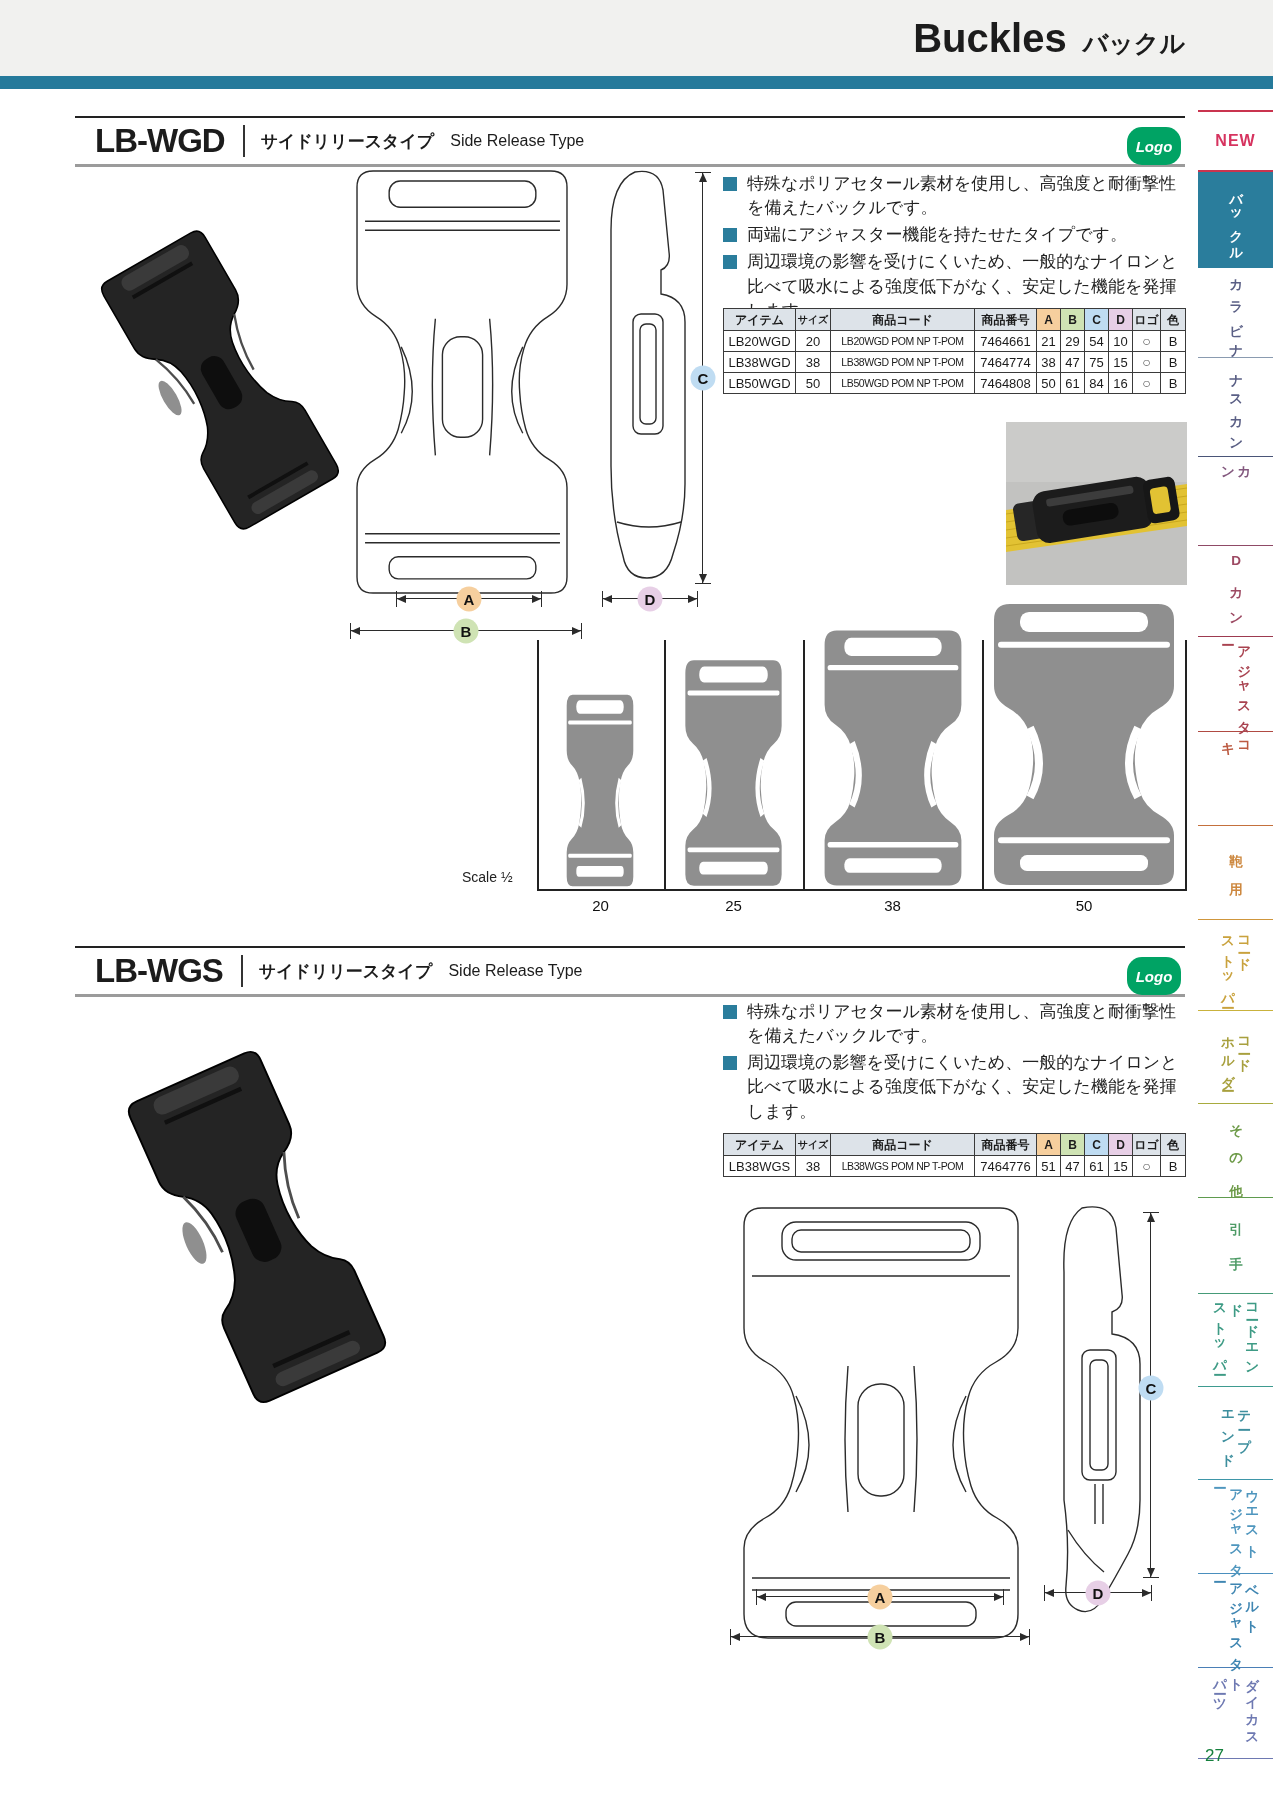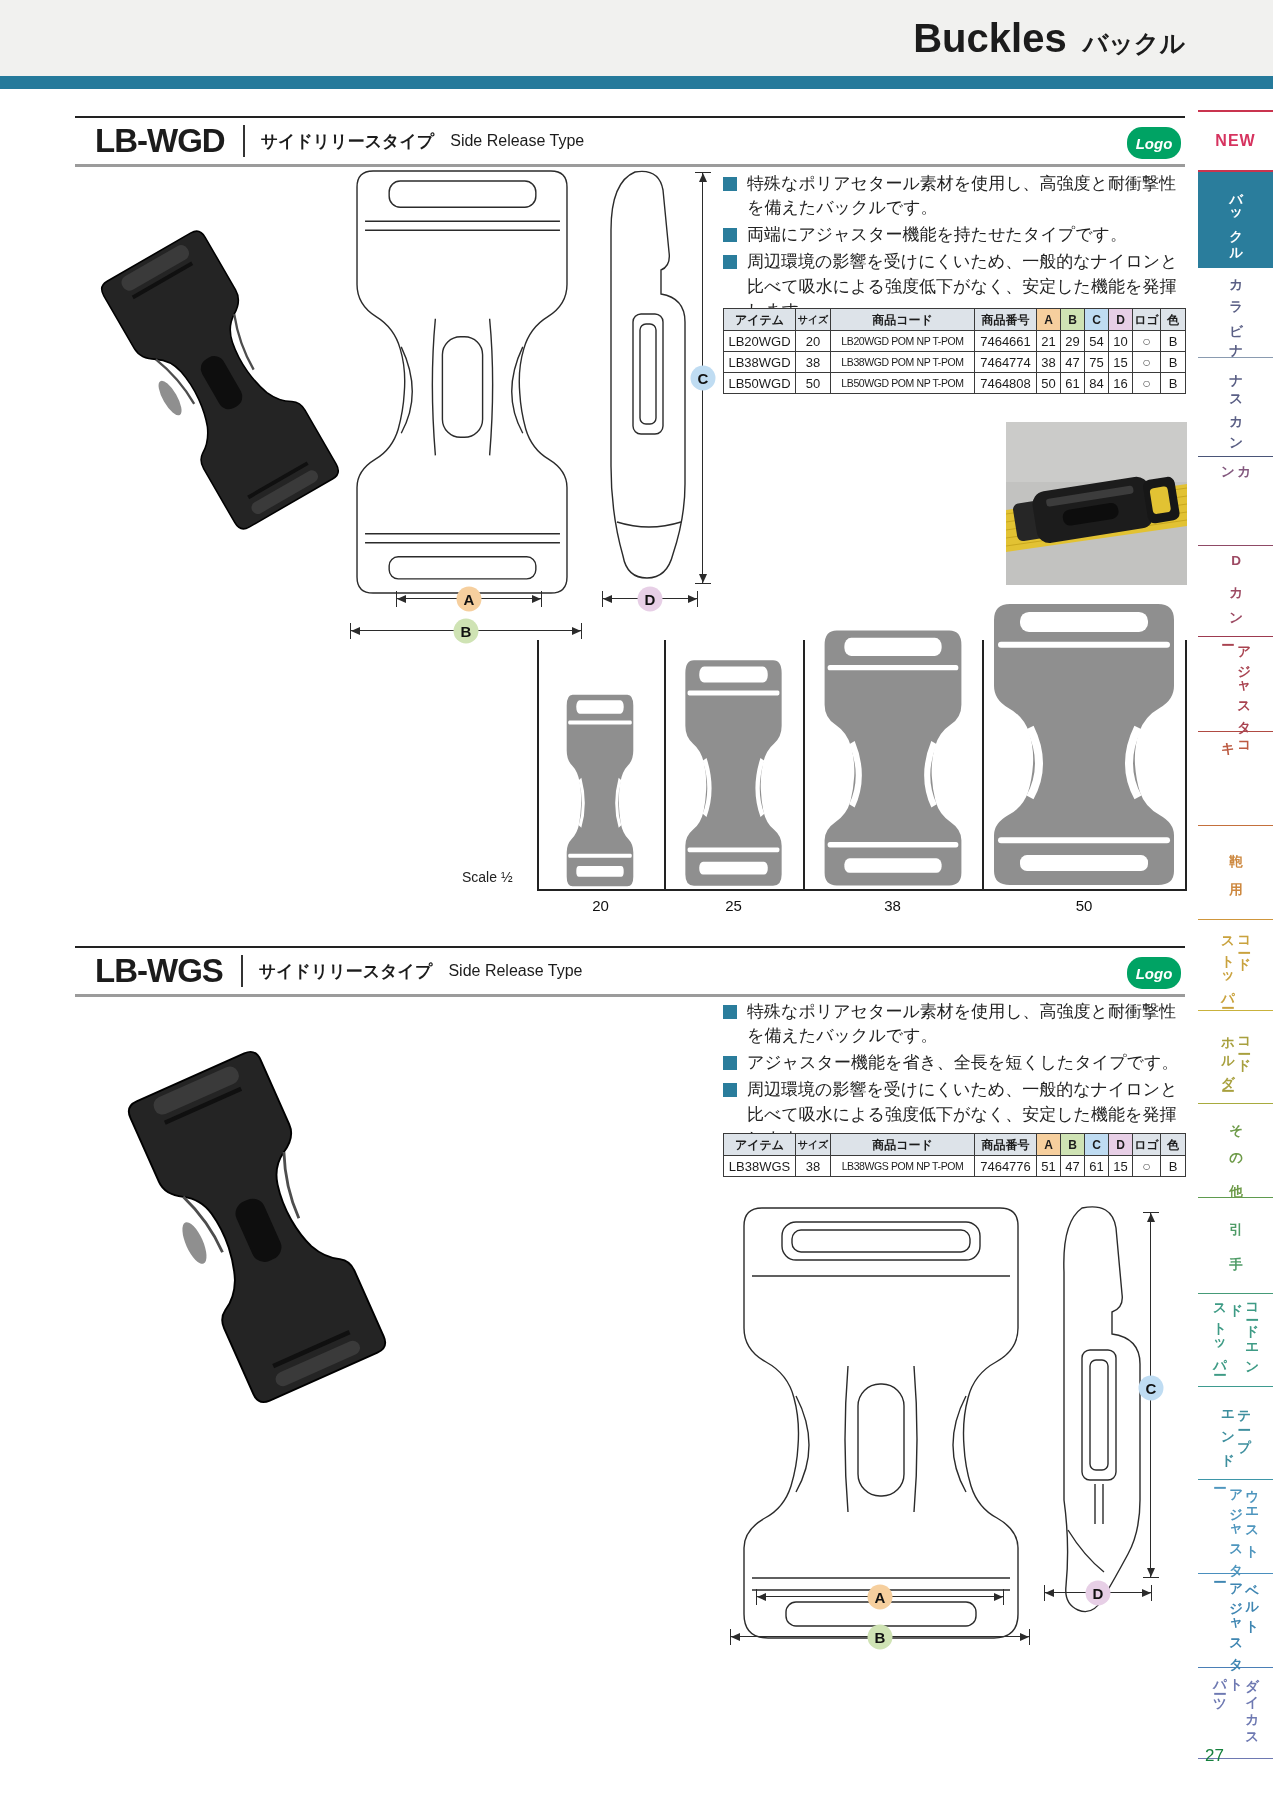--- a/index.html
+++ b/index.html
@@ -11,21 +11,21 @@
   .hdr-title{position:absolute;right:88px;top:16px;display:flex;align-items:baseline;gap:16px;}
   .hdr-en{font-size:40px;font-weight:bold;letter-spacing:0;}
   .hdr-ja{font-size:25px;font-weight:bold;}
   
   .sec-title{position:absolute;left:75px;width:1110px;height:46px;border-top:2px solid #222;
              border-bottom:3px solid #9b9b9b;display:flex;align-items:center;background:#fff;}
   .sec-code{font-size:33px;font-weight:bold;margin-left:20px;letter-spacing:-1px;}
   .t-sep{width:2px;height:32px;background:#333;margin:0 16px 0 18px;}
   .sec-ja{font-size:17px;font-weight:bold;margin-right:16px;}
   .sec-en{font-size:16px;}
-  .logo-badge{position:absolute;right:4px;top:9px;width:54px;height:32px;border-radius:15px;
+  .logo-badge{position:absolute;right:4px;top:9px;width:54px;height:38px;border-radius:15px;
               background:#00a364;color:#fff;display:flex;align-items:center;justify-content:center;
               font-size:15px;font-weight:bold;font-style:italic;}
   
   .bullets{position:absolute;width:466px;font-size:17px;line-height:1.42;color:#222;}
   .bullet{position:relative;padding-left:24px;margin-bottom:3px;}
   .bsq{position:absolute;left:0;top:5px;width:14px;height:14px;background:#2a7d9c;}
   
   .spec-table{position:absolute;border-collapse:collapse;table-layout:fixed;background:#fff;}
   .spec-table th,.spec-table td{border:1.4px solid #3a3a3a;text-align:center;padding:0;height:20px;
       line-height:1;font-size:13px;overflow:hidden;white-space:nowrap;}
@@ -339,24 +339,20 @@
   </svg>
 
   <div class="bullets" style="left:723px;top:1000px;">
 
   <div class="bullet">
       <span class="bsq"></span>
       <span>特殊なポリアセタール素材を使用し、高強度と耐衝撃性を備えたバックルです。</span>
     </div>
       <div class="bullet">
       <span class="bsq"></span>
-      <span>アジャスター機能を省き、全長を短くしたタイプです。</span>
-    </div>
-      <div class="bullet">
-      <span class="bsq"></span>
       <span>周辺環境の影響を受けにくいため、一般的なナイロンと比べて吸水による強度低下がなく、安定した機能を発揮します。</span>
     </div>
     </div>
 
   <table class="spec-table" style="left:723px;top:1133px;width:462px;">
     <colgroup>
       <col style="width:72px">
         <col style="width:35px">
         <col style="width:144px">
         <col style="width:62px">

